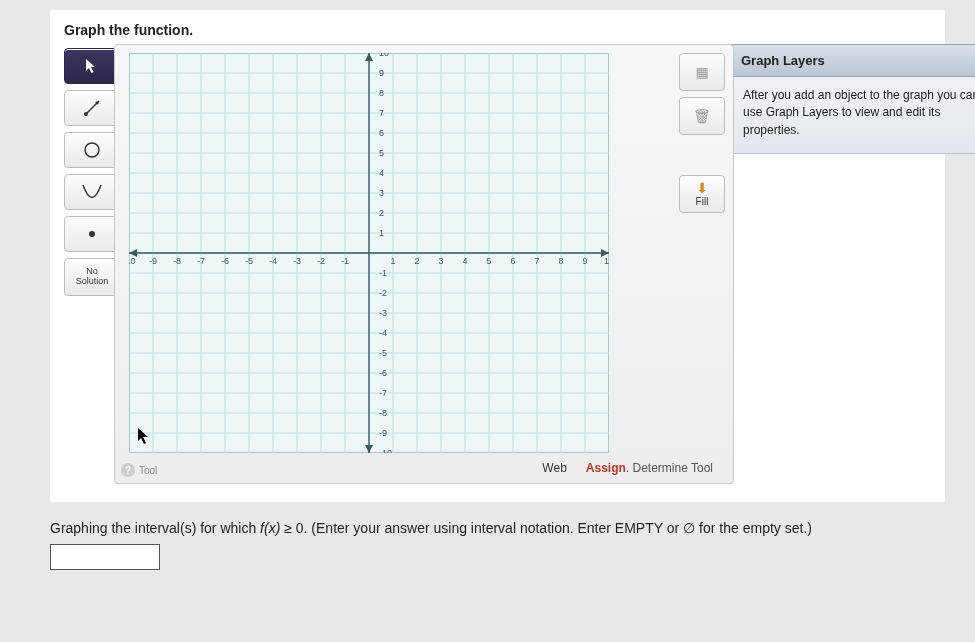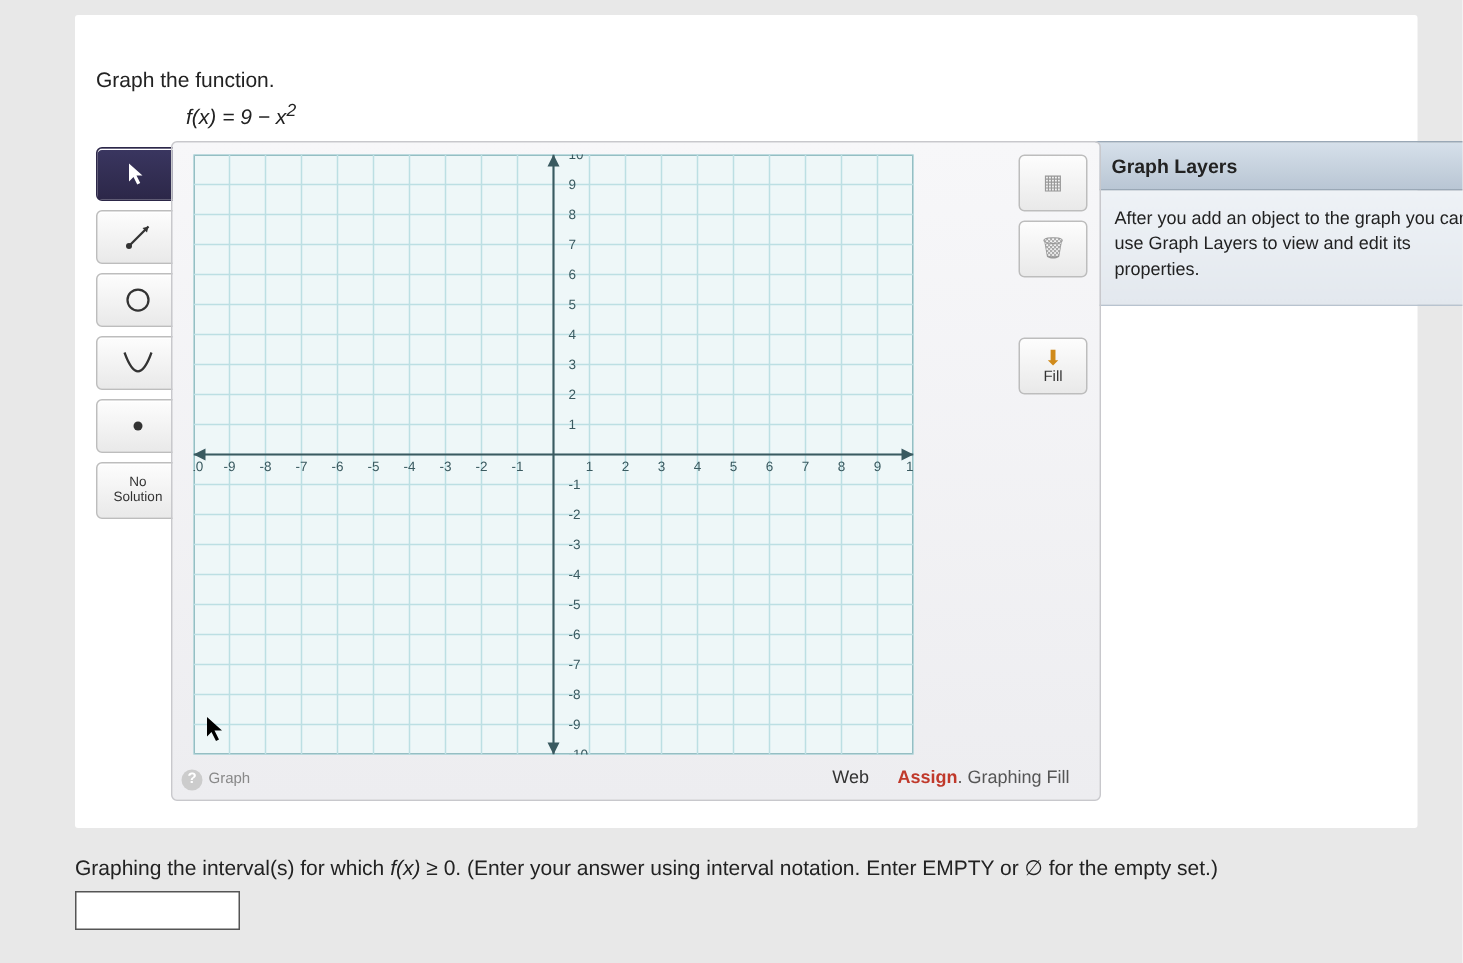--- a/index.html
+++ b/index.html
@@ -12,21 +12,21 @@
     width: 975px;
     height: 642px;
     overflow: hidden;
   }
   .card {
     background: #fff;
     margin: 0 30px 0 50px;
     padding: 12px 14px 18px 14px;
     border-radius: 2px;
   }
-  .q-title { font-weight: normal; font-size: 14px; margin-bottom: 6px; margin-top: 23px; }
+  .q-title { font-weight: bold; font-size: 14px; margin-bottom: 6px; }
   .formula { font-style: italic; margin: 0 0 8px 60px; font-size: 14px; }
   .formula .fx { font-style: italic; }
   .work-row { display: flex; gap: 0; align-items: flex-start; }
   
   .toolbox {
     display: flex; flex-direction: column; gap: 6px;
     padding: 4px 6px 0 0;
     width: 50px;
     flex: 0 0 auto;
   }
@@ -133,24 +133,20 @@
     background:#ccc;color:#fff;
     display:flex;align-items:center;justify-content:center;
     font-size:10px;font-weight:bold;
   }
 </style>
 </head>
 <body>
 
 <div class="card">
   <div class="q-title">Graph the function.</div>
-  <div class="formula">
-    <span class="fx">f(x)</span>
-    <span>= 9 − x</span><sup>2</sup>
-  </div>
 
   <div class="work-row">
 
     <div class="toolbox">
       <div class="tool active">
         <svg width="14" height="16" viewBox="0 0 14 16">
             <path d="M1 1 L1 13 L4 10 L6.5 15 L8.5 14 L6 9 L10 9 Z" fill="#fff"></path>
           </svg>
       </div>
       <div class="tool">
@@ -283,25 +279,25 @@
             </g>
         </svg>
 
         <svg style="position:absolute;left:8px;bottom:8px" width="14" height="18">
             <path d="M1 1 L1 14 L4 11 L7 17 L9 16 L6 10 L11 10 Z" fill="#000"></path>
           </svg>
       </div>
 
       <div class="help">
         <span class="qm">?</span>
-          <span>Graph</span>
+          <span>Tool</span>
       </div>
 
       <div class="footer-tag">
-        <span class="wa1">Web</span><span class="wa2">Assign</span><span>. Graphing Fill</span>
+        <span class="wa1">Web</span><span class="wa2">Assign</span><span>. Determine Tool</span>
       </div>
 
       <div class="actions">
         <div class="abtn">
           <span class="ic">▦</span>
           <span class="lbl"></span>
         </div>
         <div class="abtn">
           <span class="ic">🗑</span>
           <span class="lbl"></span>

